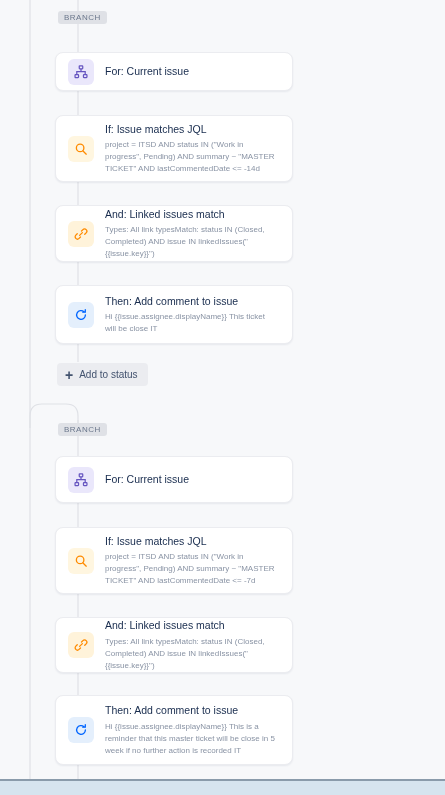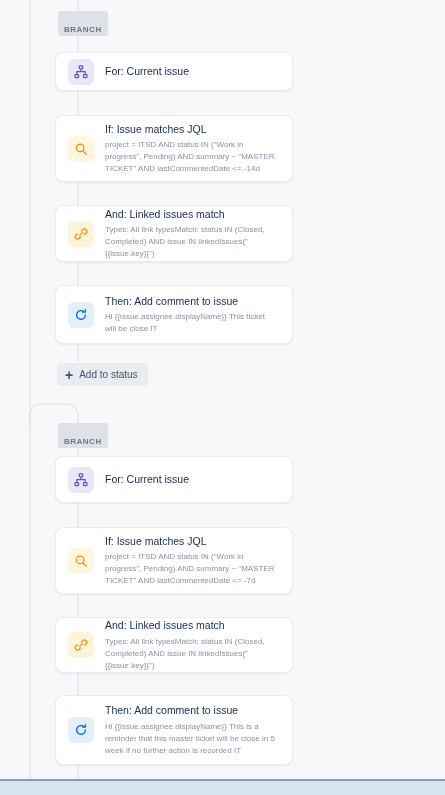--- a/index.html
+++ b/index.html
@@ -30,22 +30,22 @@
     pointer-events: none;
   }
 
   
   .branch-badge {
     position: absolute;
     background: #dfe1e6;
     color: #6b778c;
     font-size: 8px;
     letter-spacing: 0.5px;
-    font-weight: 700;
-    padding: 15px 6px 2px 6px;
+    font-weight: 400;
+    padding: 3px 6px 2px 6px;
     border-radius: 3px;
     line-height: 1;
   }
 
   
   .card {
     position: absolute;
     left: 55px;
     width: 238px;
     background: #ffffff;

